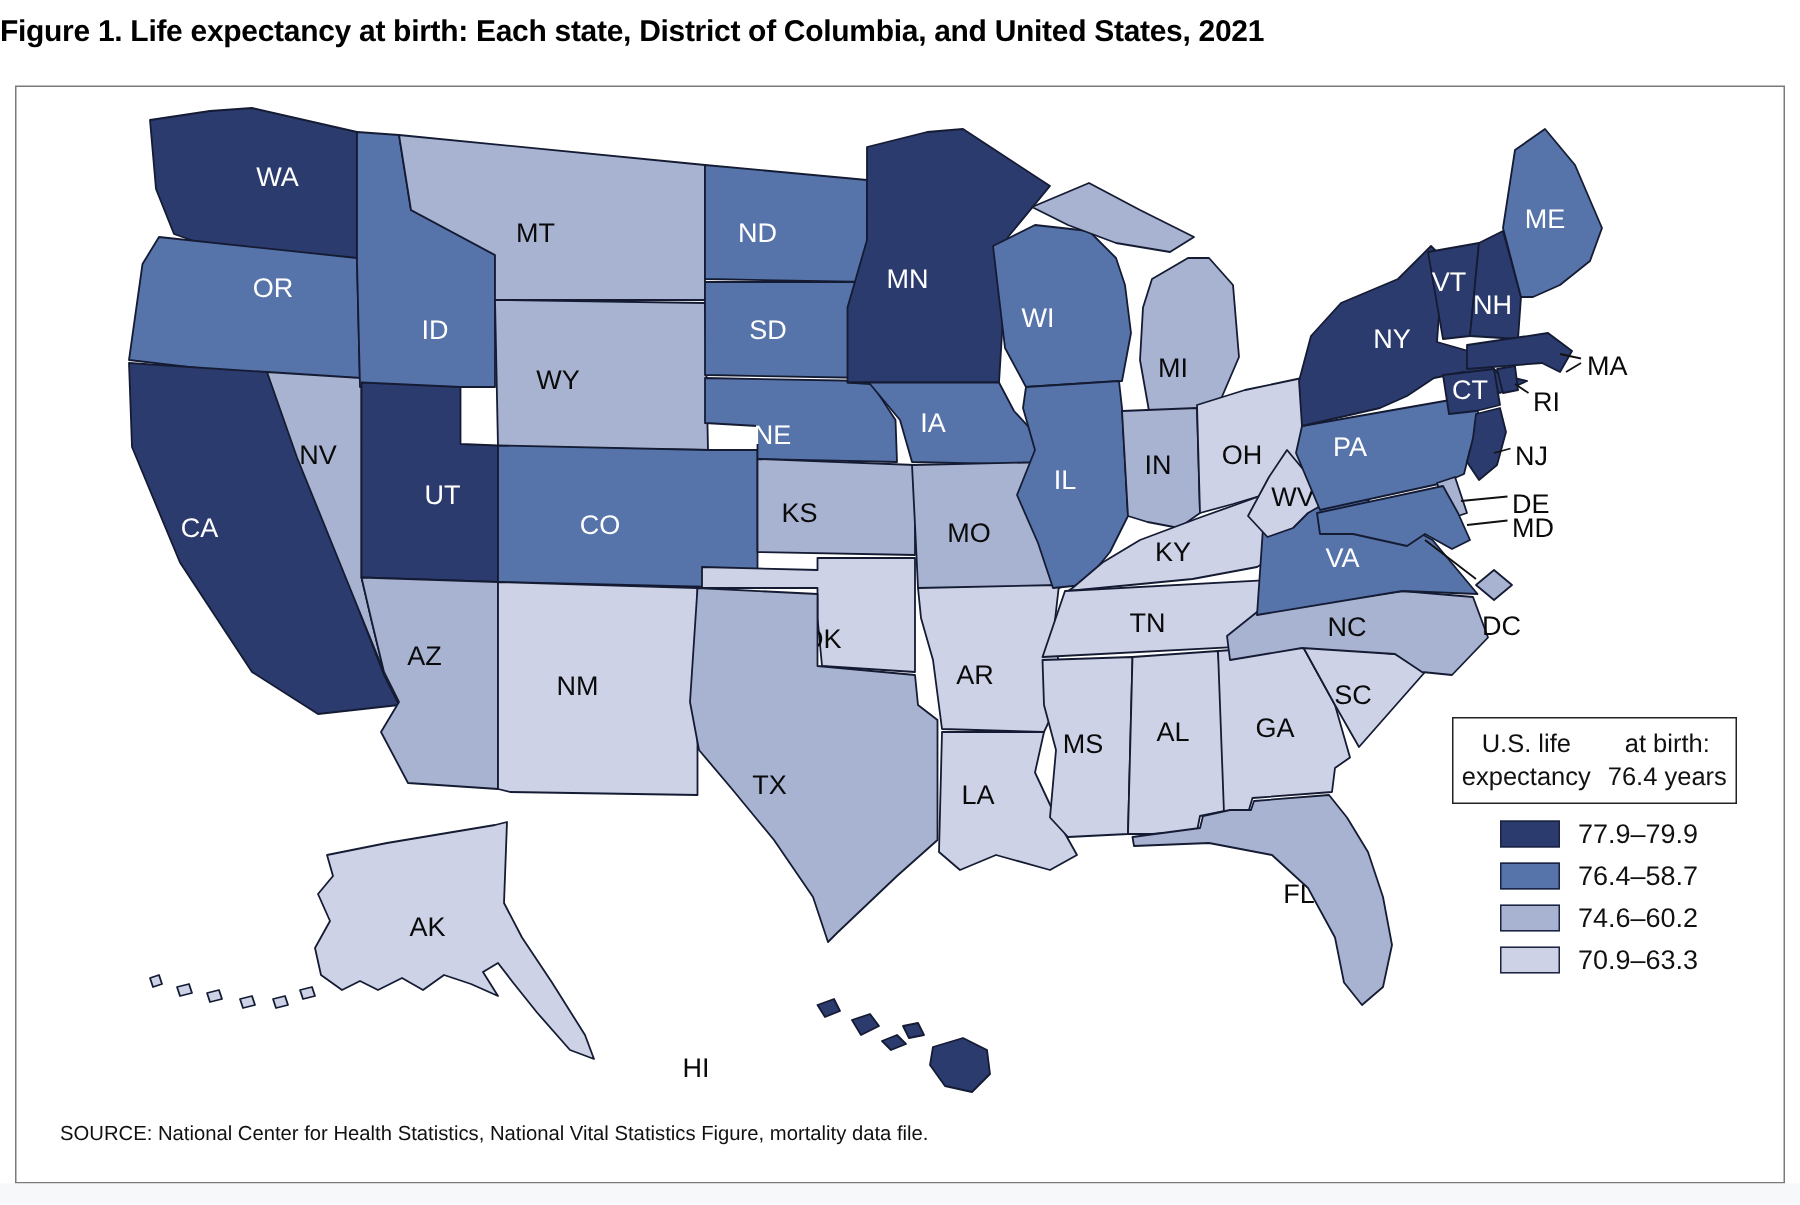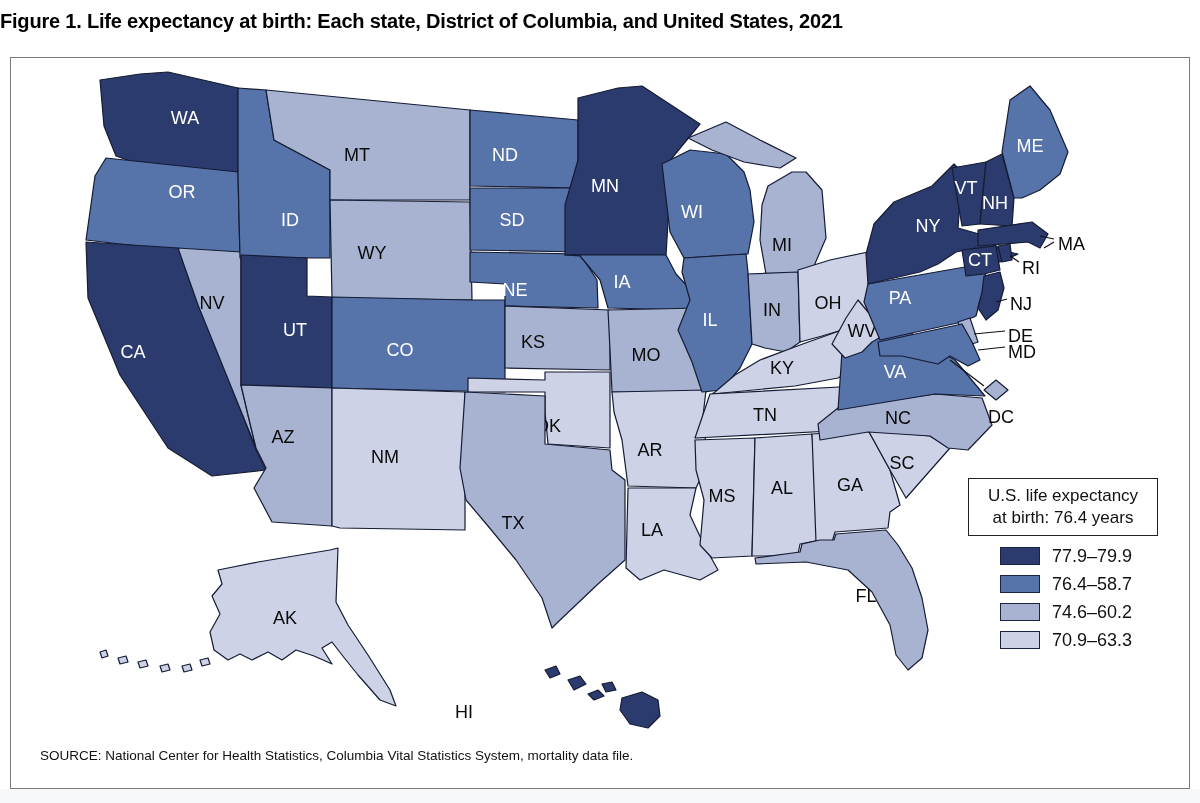--- a/index.html
+++ b/index.html
@@ -3,21 +3,21 @@
 <meta charset="utf-8">
 <style>
   html,body{margin:0;padding:0;background:#ffffff;}
   body{width:1200px;height:803px;position:relative;font-family:"Liberation Sans",sans-serif;overflow:hidden;}
   .page-title{position:absolute;left:0;top:10px;width:1170px;font-size:20px;font-weight:bold;
     letter-spacing:-0.2px;color:#000;}
   .figure-box{position:absolute;left:10px;top:57px;width:1178px;height:730px;border:1px solid #7a7a7a;
     background:#fff;}
   .map-svg{position:absolute;left:0;top:0;width:1200px;height:803px;}
   .legend-note{position:absolute;left:968px;top:478px;width:188px;height:56px;border:1.5px solid #222;
-    background:#fff;display:flex;flex-direction:column;align-items:center;justify-content:center;
+    background:#fff;display:flex;flex-direction:row;align-items:center;justify-content:center;
     font-size:17px;color:#111;line-height:1.3;text-align:center;}
   .legend-items{position:absolute;left:1000px;top:546px;width:170px;}
   .legend-row{display:flex;align-items:center;height:20px;margin-bottom:8px;}
   .legend-swatch{width:38px;height:16px;border:1px solid #1c2340;margin-right:12px;flex:none;}
   .legend-label{font-size:18px;color:#111;white-space:nowrap;}
   .source-line{position:absolute;left:40px;top:748px;font-size:13.5px;color:#111;}
   .page-footer-strip{position:absolute;left:0;top:789px;width:1200px;height:14px;background:#f7f8fa;}
   text{font-family:"Liberation Sans",sans-serif;}
 </style>
 </head>
@@ -167,15 +167,15 @@
     <div class="legend-row">
       <div class="legend-swatch" style="background: rgb(168, 179, 210);"></div>
       <div class="legend-label">74.6–60.2</div>
     </div>
     <div class="legend-row">
       <div class="legend-swatch" style="background: rgb(205, 210, 230);"></div>
       <div class="legend-label">70.9–63.3</div>
     </div>
   </div>
 
-<div class="source-line">SOURCE: National Center for Health Statistics, Columbia Vital Statistics System, mortality data file.</div>
+<div class="source-line">SOURCE: National Center for Health Statistics, National Vital Statistics Figure, mortality data file.</div>
 
 <div class="page-footer-strip"></div>
 
 </body></html>

